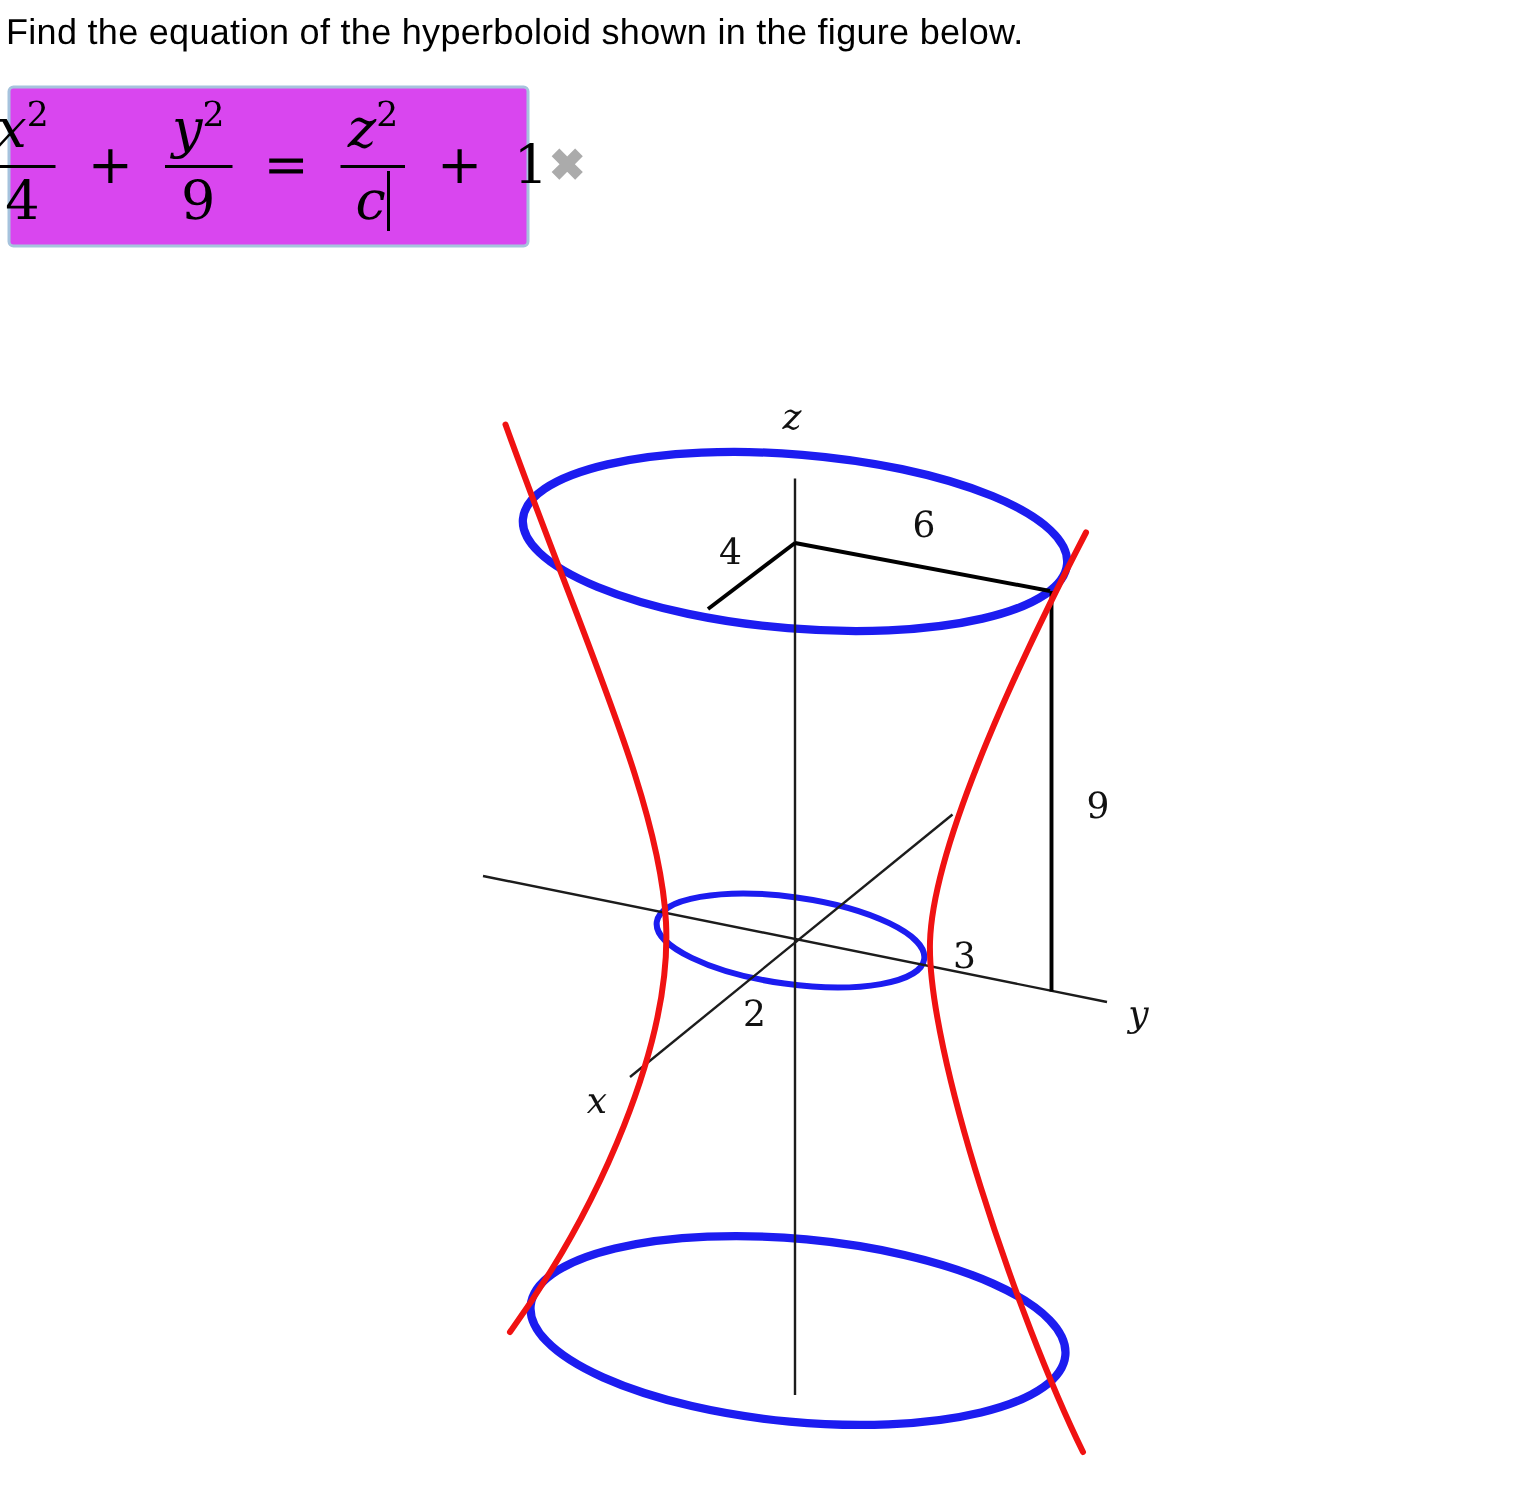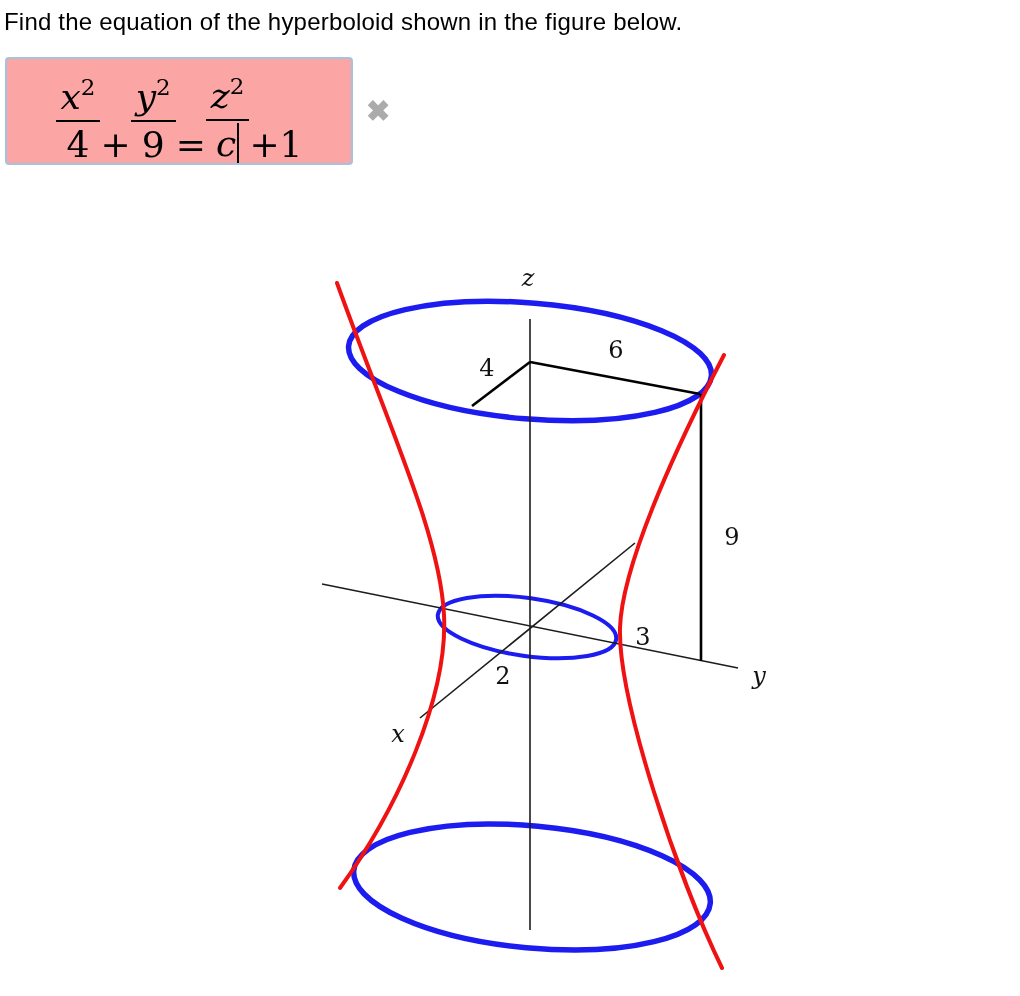--- a/index.html
+++ b/index.html
@@ -10,23 +10,23 @@
   .question {
     position:absolute; left:4px; top:6px;
     font-size:24px; line-height:1.3; color:#000; letter-spacing:0.2px;
     white-space:nowrap;
   }
   .answer-row {
     position:absolute; left:5px; top:57px;
     display:flex; align-items:center; gap:13px;
   }
   .math-box {
-    width:344px; height:104px; background:#fca5a5;
+    width:344px; height:104px; background:#d946ef;
     border:2px solid var(--box-border, #a6c3dd); border-radius:4px;
-    display:flex; align-items:flex-end; justify-content:center; gap:0;
+    display:flex; align-items:center; justify-content:center; gap:21px;
     font-family:"DejaVu Serif", serif; font-size:36px; color:#000;
   }
   .frac { display:inline-flex; flex-direction:column; align-items:center; line-height:1; }
   .num  { padding:0 5px 5px; border-bottom:2px solid #000; white-space:nowrap; }
   .den  { padding-top:5px; white-space:nowrap; }
   .mvar { font-style:italic; }
   .sup  { font-size:23px; position:relative; top:-14px; }
   .op, .const { line-height:1; }
   .cursor {
     display:inline-block; width:2px; height:40px; background:#000;

